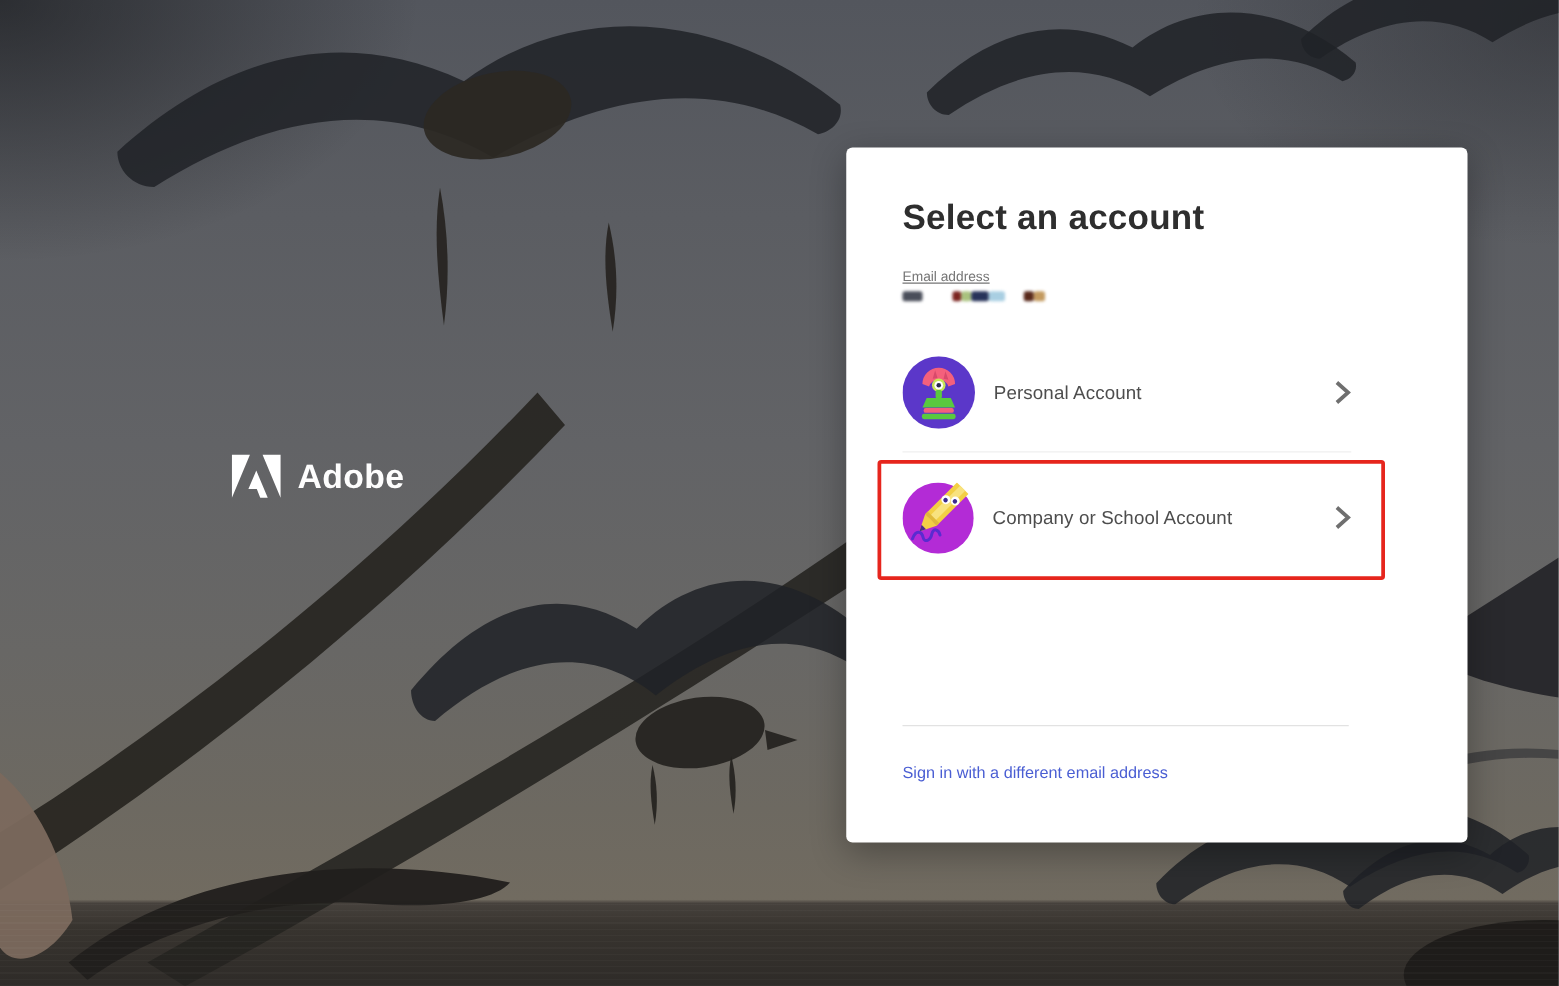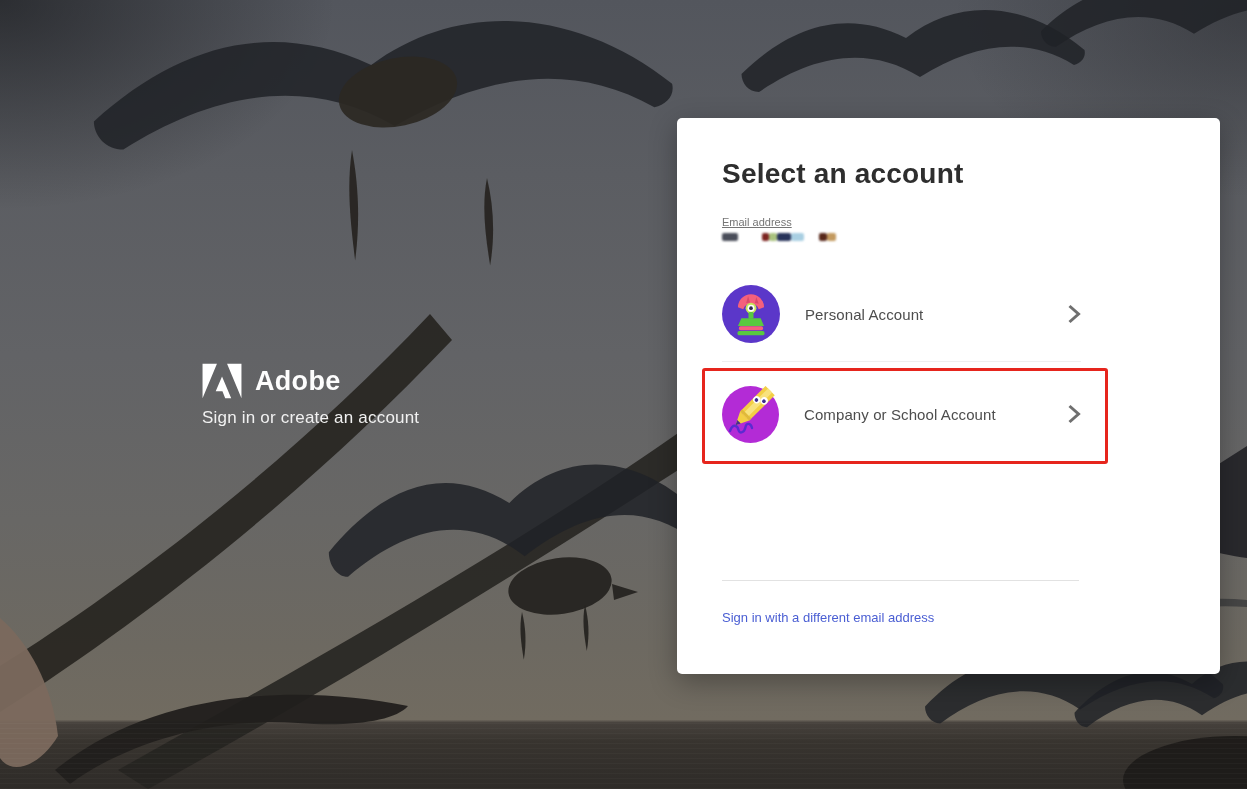--- a/index.html
+++ b/index.html
@@ -18,45 +18,45 @@
         #46413c 91.6%, #38342f 94%, #2e2b28 100%);
   }
   .bg-sea-glint {
     position:absolute; left:0; right:0; top:723px; height:66px;
     background:repeating-linear-gradient(180deg, rgba(255,255,255,.05) 0 1px, rgba(0,0,0,0) 1px 5px);
     opacity:.5;
   }
   .bg-birds { position:absolute; inset:0; }
 
   
-  .brand { position:absolute; left:202px; top:363px; color:#fff; }
+  .brand { position:absolute; left:185px; top:363px; color:#fff; }
   .brand-row { display:flex; align-items:center; gap:13px; }
   .brand-name { font-size:27px; font-weight:700; letter-spacing:.3px; color:#fdfdfd; }
   .brand-tagline { margin-top:9px; font-size:17px; font-weight:400; color:#f1f1f1; letter-spacing:.2px; }
 
   
   .card {
-    position:absolute; left:677px; top:118px; width:543px; height:556px;
+    position:absolute; left:677px; top:118px; width:497px; height:556px;
     background:var(--card-bg,#fff); border-radius:5px;
     box-shadow:0 8px 28px rgba(0,0,0,.30);
   }
   .card-title { position:absolute; left:45px; top:40px; font-size:28px; font-weight:700; color:var(--heading-text,#2e2e2e); letter-spacing:.2px; }
   .email-label { position:absolute; left:45px; top:98px; font-size:11px; color:#757575;text-decoration:underline; }
   .redacted { position:absolute; left:45px; top:115px; height:8px; display:flex; align-items:center; filter:blur(1.2px); }
   .redacted .seg { display:inline-block; height:8px; border-radius:2px; }
 
   .account-row {
     position:absolute; left:45px; width:359px; height:58px;
     display:flex; align-items:center; cursor:pointer;
   }
   .row-personal { top:167px; }
   .row-company  { top:267px;text-align:center; }
   .avatar { width:58px; height:58px; flex:0 0 58px; }
   .row-company .avatar { width:57px; height:57px; flex-basis:57px; }
-  .account-label { margin-left:25px; font-size:15px; color:#4d4d4d; letter-spacing:.1px; }
+  .account-label { margin-left:15px; font-size:15px; color:#4d4d4d; letter-spacing:.1px; }
   .chevron { margin-left:auto; display:flex; align-items:center; }
 
   .row-sep { position:absolute; left:45px; width:359px; top:243px; border-top:1px solid #efefef; }
 
   .annotation-box {
     position:absolute; left:25px; top:250px; width:406px; height:96px;
     border:3px solid var(--annotation-red,#e6251d); border-radius:3px;
     pointer-events:none;
   }
 
@@ -112,21 +112,20 @@
 
   <div class="brand">
     <div class="brand-row">
       <span style="display:flex;">
         <svg width="40" height="36" viewBox="0 0.9 24 22.2" fill="#ffffff">
           <path d="M13.966 22.624l-1.69-4.281H8.122l3.892-9.144 5.662 13.425zM8.884 1.376H0v21.248zm6.232 0H24v21.248z"></path>
         </svg>
       </span>
       <span class="brand-name">Adobe</span>
     </div>
-    <div class="brand-tagline">Sign in or create an account</div>
   </div>
 
   <div class="card">
     <h1 class="card-title">Select an account</h1>
     <div class="email-label">Email address</div>
     <div class="redacted">
         <span class="seg" style="width: 16px; background: rgb(74, 78, 90);"></span>
         <span class="seg" style="width: 24px; background: transparent;"></span>
         <span class="seg" style="width: 7px; background: rgb(124, 36, 32);"></span>
         <span class="seg" style="width: 8px; background: rgb(169, 194, 126);"></span>

